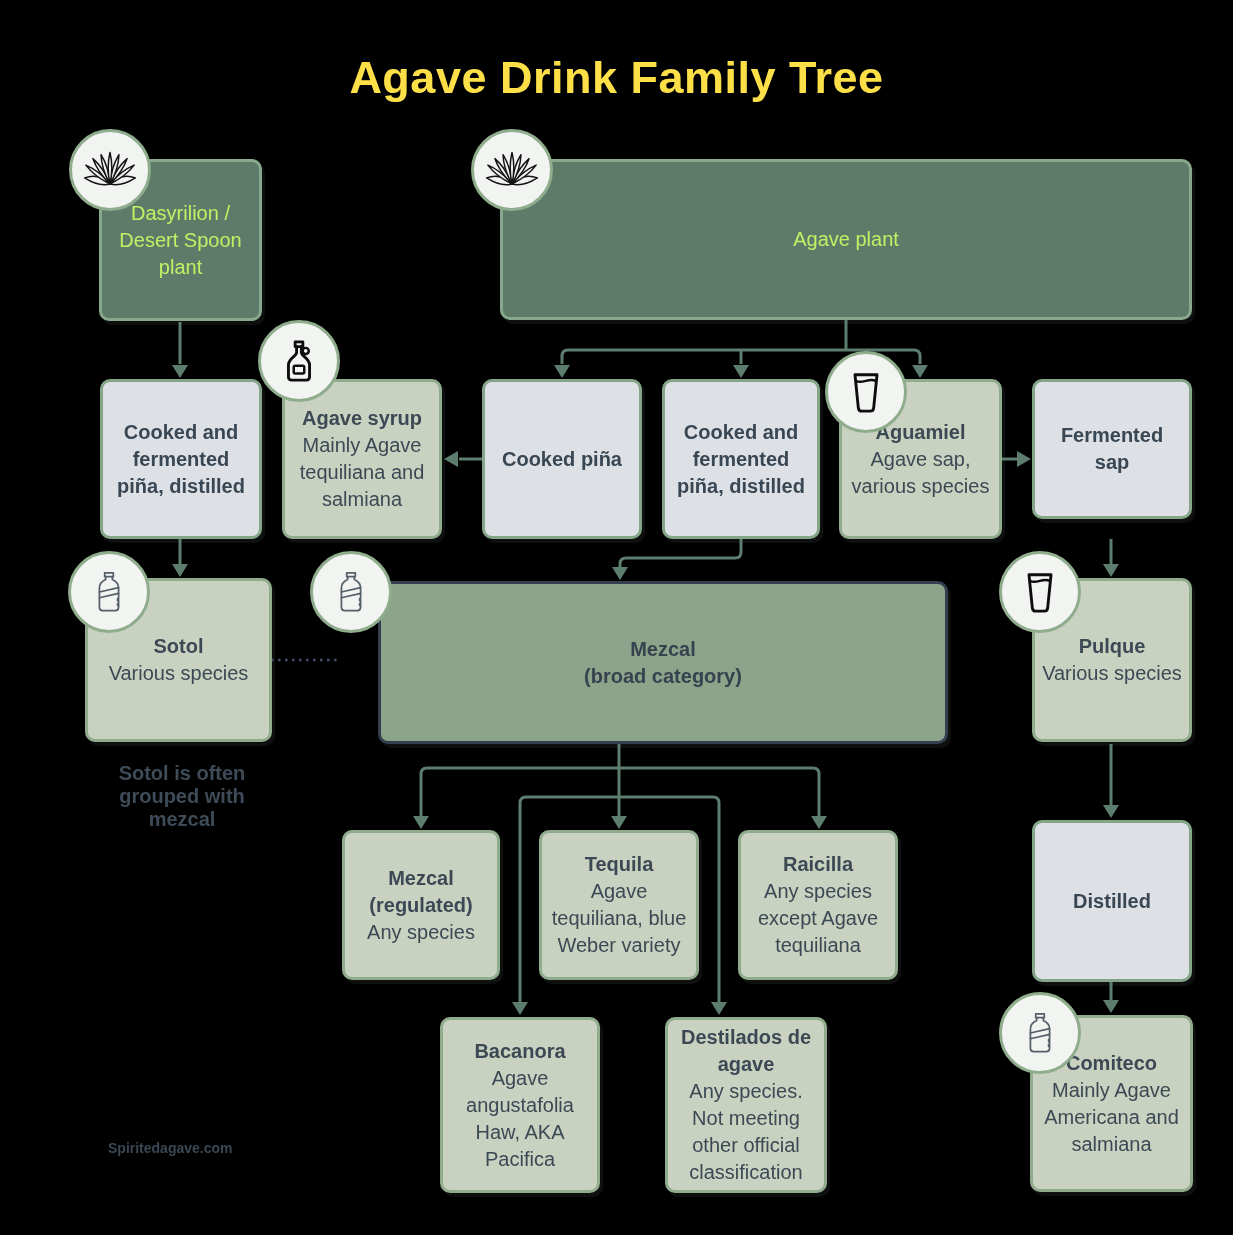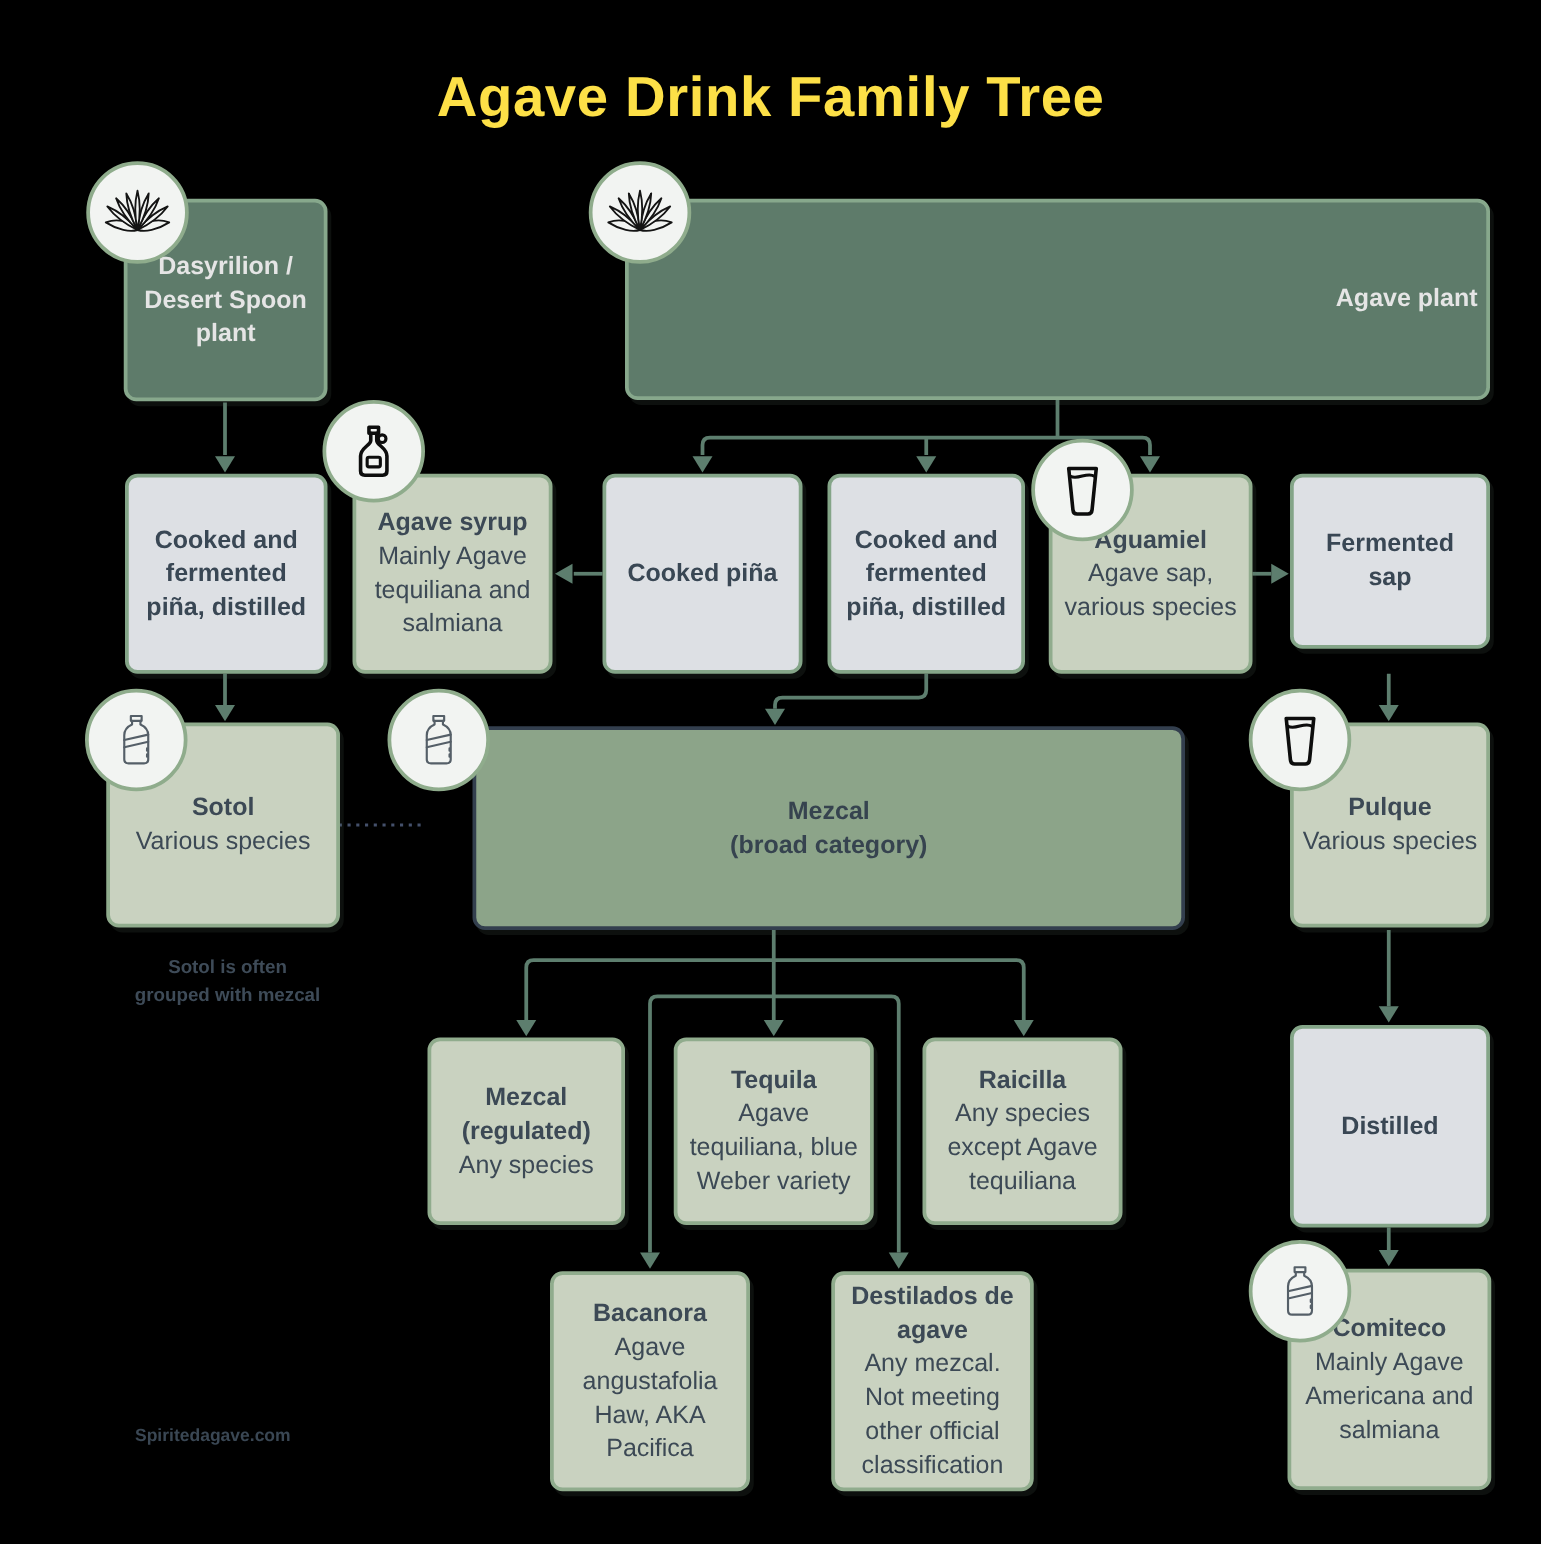--- a/index.html
+++ b/index.html
@@ -8,31 +8,31 @@
   #canvas{position:absolute;inset:0;width:1233px;height:1235px;}
 
   .page-title{position:absolute;left:0;top:52px;width:1233px;text-align:center;
       font-size:45px;font-weight:bold;color:#fde047;letter-spacing:.5px;}
 
   .node{position:absolute;box-sizing:border-box;border-radius:10px;
       display:flex;flex-direction:column;align-items:center;justify-content:center;
       text-align:center;padding:6px 7px;font-size:20px;line-height:27px;
       box-shadow:3px 4px 0 rgba(90,110,100,.14);}
   .node .bold{font-weight:bold;}
-  .dark{background:#5e7b6a;border:3px solid #87a88c;color:#e5e5e5;font-weight:bold;align-items:flex-end;}
+  .dark{background:#5e7b6a;border:3px solid #87a88c;color:#bef264;font-weight:normal;}
   .gray{background:#dde0e4;border:3px solid #84a588;color:#394754;font-weight:bold;}
   .sage{background:#c9d2c0;border:3px solid #90ac8d;color:#3c4955;}
   .mezcal{background:#8ca489;border:3px solid #333f4e;color:#36434f;font-weight:bold;margin-left:38px;}
 
   .circle{position:absolute;width:82px;height:82px;border-radius:50%;
       background:#f2f4f2;border:3px solid #8fac8c;box-sizing:border-box;
       display:flex;align-items:center;justify-content:center;}
 
   .note{position:absolute;left:107px;top:762px;width:150px;text-align:center;
-      font-size:15px;line-height:23px;font-weight:bold;color:#3e4b58;}
+      font-size:20px;line-height:23px;font-weight:bold;color:#3e4b58;}
   .watermark{position:absolute;left:108px;top:1140px;font-size:14px;
       font-weight:bold;color:#3a4754;}
 
   svg.connectors{position:absolute;inset:0;pointer-events:none;}
   .cline{stroke:#5d7e6e;stroke-width:3;fill:none;}
   .cdot{stroke:#44506b;stroke-width:2.5;fill:none;stroke-dasharray:2.5 4.5;}
   .ahead{fill:#5d7e6e;stroke:none;}
 </style>
 </head>
 <body>
@@ -171,21 +171,21 @@
   <div class="node gray" style="left:1032px;top:820px;width:160px;height:162px">
     <span>Distilled</span>
   </div>
 
   <div class="node sage" style="left:440px;top:1017px;width:160px;height:176px">
     <span class="bold">Bacanora</span>
     <span>Agave angustafolia Haw, AKA Pacifica</span>
   </div>
   <div class="node sage" style="left:665px;top:1017px;width:162px;height:176px">
     <span class="bold">Destilados de agave</span>
-    <span>Any mezcal. Not meeting other official classification</span>
+    <span>Any species. Not meeting other official classification</span>
   </div>
   <div class="node sage" style="left:1030px;top:1015px;width:163px;height:177px">
     <span class="bold">Comiteco</span>
     <span>Mainly Agave Americana and salmiana</span>
   </div>
 
   <div class="circle" style="left:69px;top:129px">
     <svg width="56" height="42" viewBox="0 0 64 48">
         <use href="#sym-agave"></use>
       </svg>

